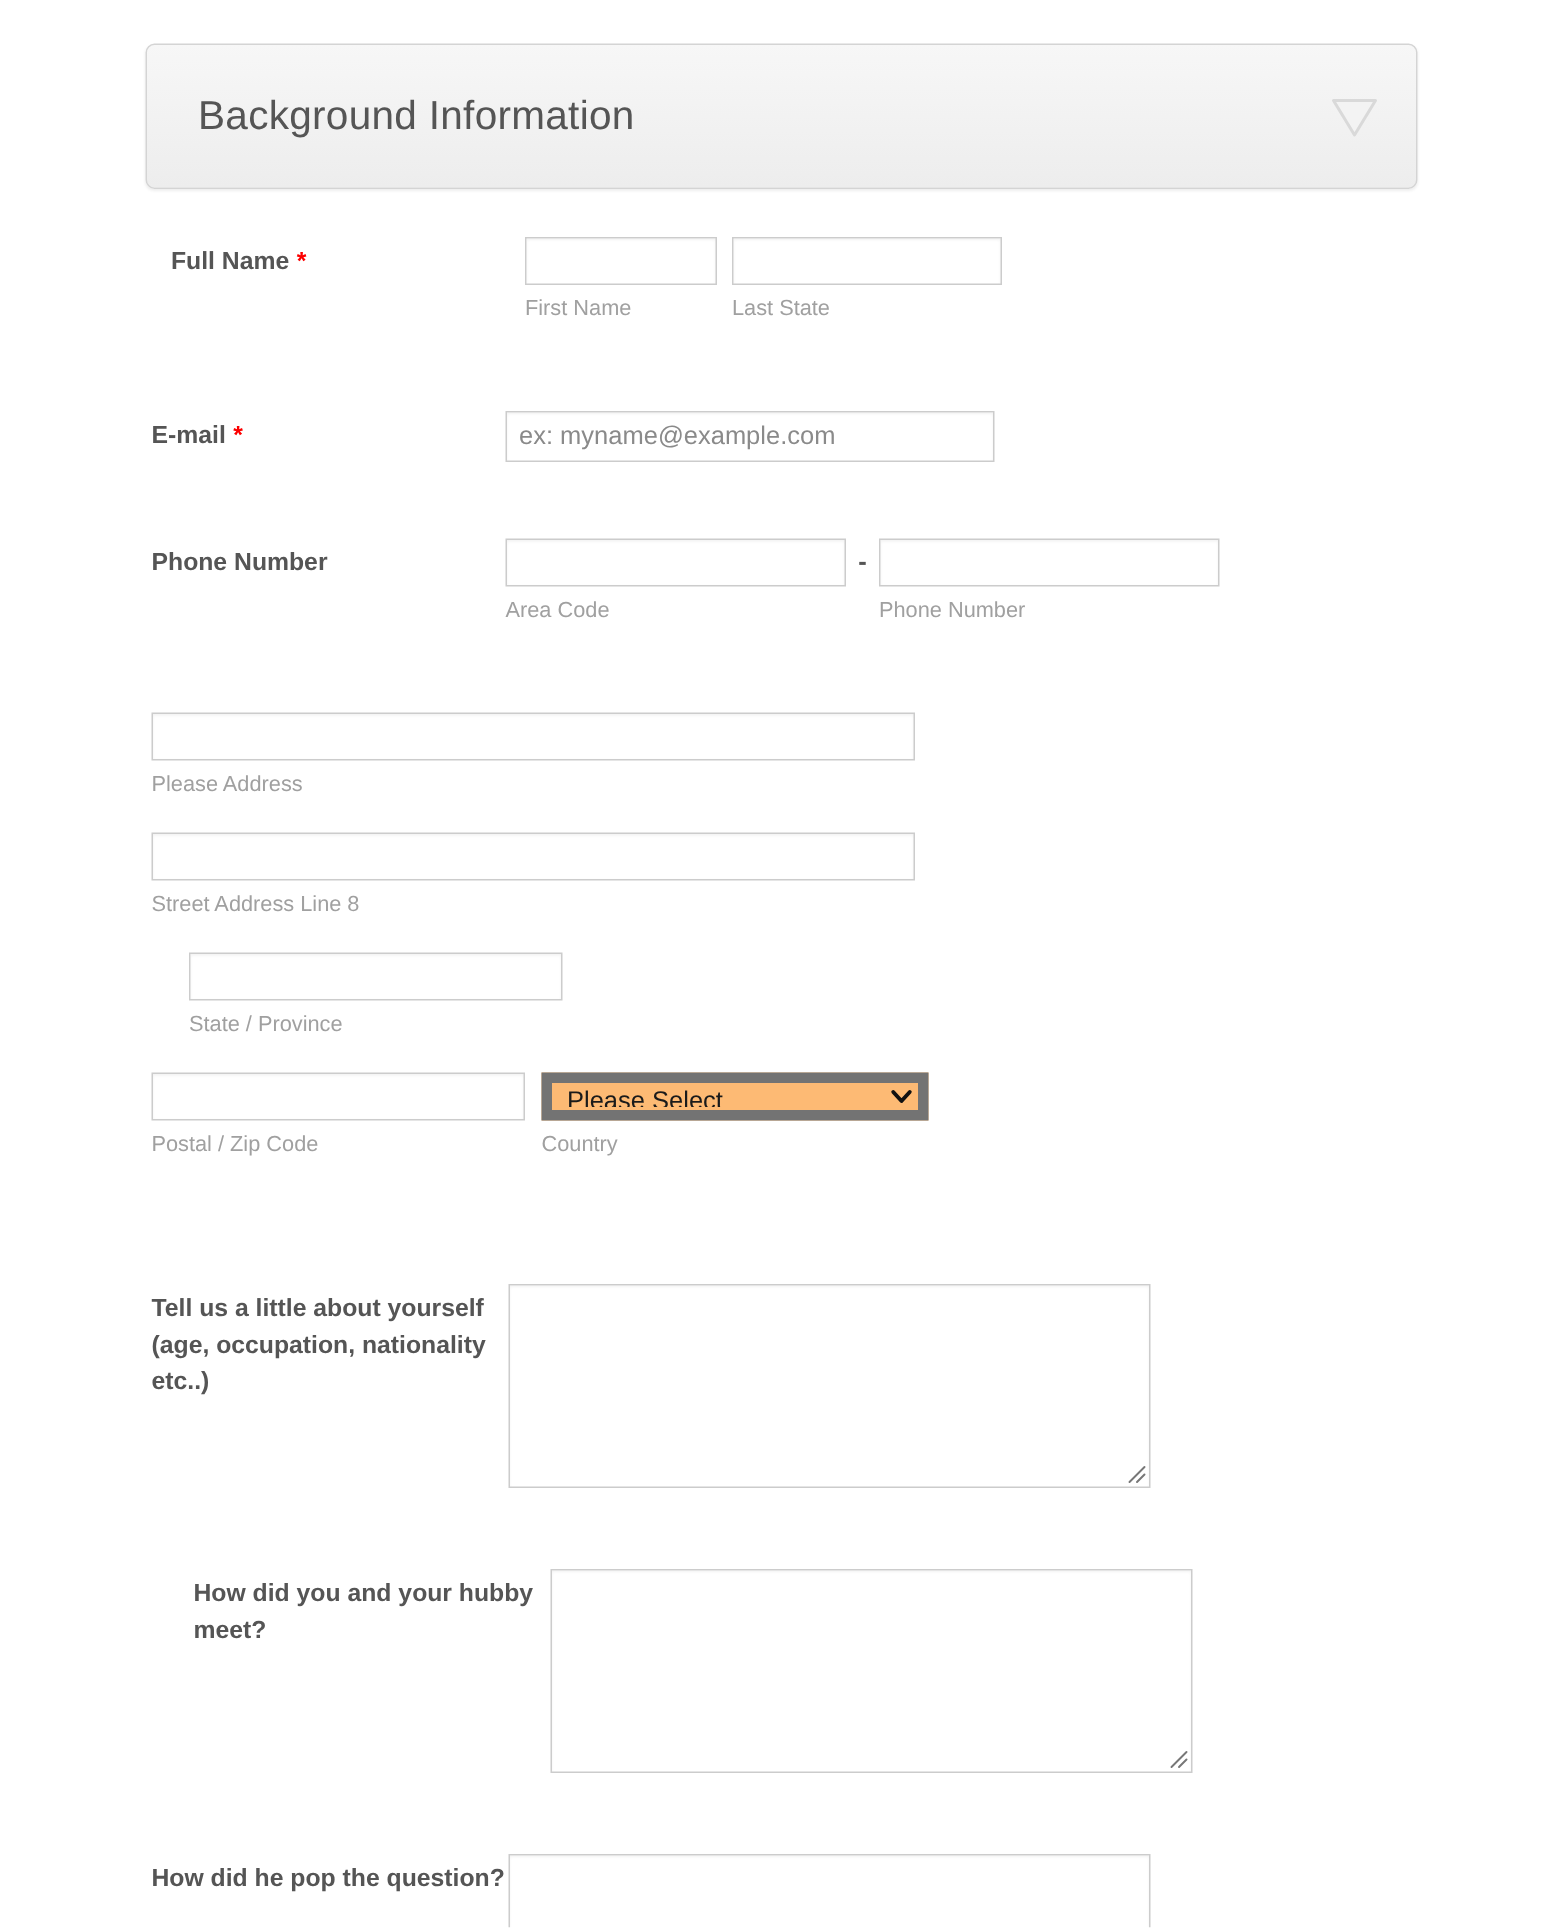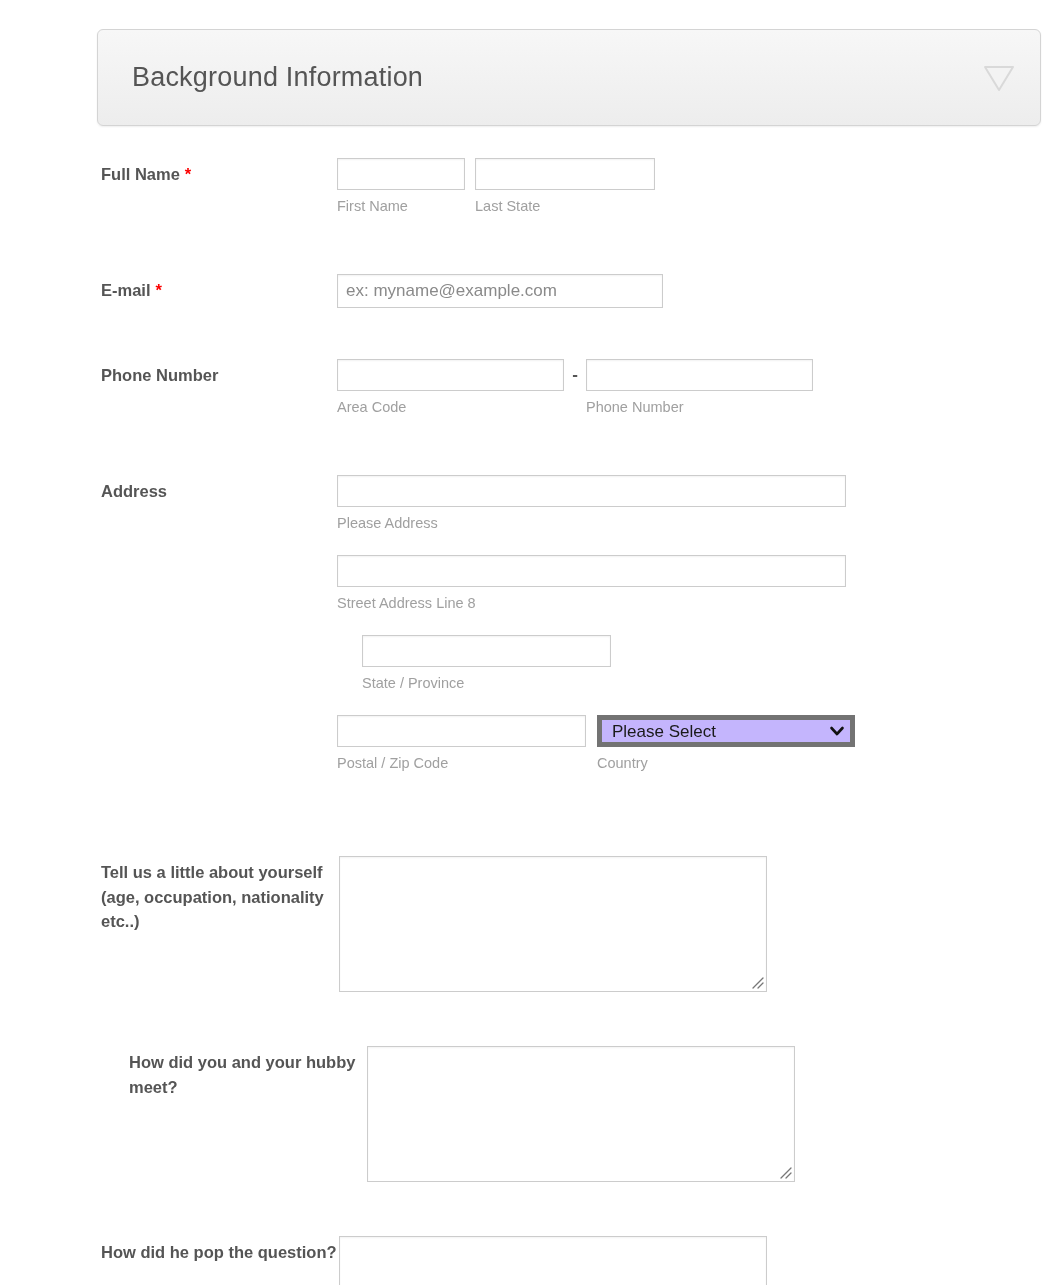--- a/index.html
+++ b/index.html
@@ -15,21 +15,21 @@
     min-height: 1285px;
     background: #fff;
     overflow: hidden;
   }
 
   
   .section-header {
     position: absolute;
     left: 97px;
     top: 29px;
-    width: 944px;
+    width: 848px;
     height: 97px;
     border: 1px solid #d4d4d4;
     border-radius: 6px;
     background: linear-gradient(to bottom, #f7f7f7 0%, #f2f2f2 50%, #ededed 100%);
     box-shadow: 0 1px 2px rgba(0,0,0,0.07);
     display: flex;
     align-items: center;
     padding: 0 22px 0 34px;
   }
   .section-title {
@@ -101,22 +101,22 @@
 
   
   .sel-wrap {
     position: relative;
     display: inline-block;
   }
   select.sel {
     -webkit-appearance: none;
     appearance: none;
     height: 32px;
-    border: 5px solid #737373;
-    background: #c4b5fd;
+    border: 7px solid #737373;
+    background: #fdba74;
     font-family: "Liberation Sans", sans-serif;
     font-size: 17px;
     color: #1a1a1a;
     padding: 2px 34px 2px 10px;
     outline: none;
     border-radius: 0;
   }
   .sel-arrow {
     position: absolute;
     right: 10px;
@@ -165,21 +165,21 @@
 
   <div class="section-header">
     <div class="section-title">Background Information</div>
     <div class="collapse-icon">
       <svg width="34" height="30" viewBox="0 0 34 30" aria-hidden="true">
         <polygon points="3,4 31,4 17,27" fill="#f3f3f3" stroke="#d9d9d9" stroke-width="2" stroke-linejoin="round"></polygon>
       </svg>
     </div>
   </div>
 
-  <div class="field" style="left:101px; top:158px; width:860px;">
+  <div class="field" style="left:114px; top:158px; width:860px;">
     <div class="field-label">
       <span>Full Name</span><span class="req">*</span>
     </div>
     <div class="field-body">
       <div class="row">
         <div class="col">
           <input class="inp" style="width: 128px;" type="text" placeholder="">
           <span class="sub">First Name</span>
         </div>
         <div class="col" style="margin-left:10px;">
@@ -212,23 +212,20 @@
         <div class="dash">-</div>
         <div class="col">
           <input class="inp" style="width: 227px;" type="text" placeholder="">
           <span class="sub">Phone Number</span>
         </div>
       </div>
     </div>
   </div>
 
   <div class="field" style="left:101px; top:475px; width:860px;">
-    <div class="field-label">
-      <span>Address</span>
-    </div>
     <div class="field-body">
 
       <div class="col">
         <input class="inp" style="width: 509px;" type="text" placeholder="">
         <span class="sub">Please Address</span>
       </div>
 
       <div class="col" style="margin-top:23px;">
         <input class="inp" style="width: 509px;" type="text" placeholder="">
         <span class="sub">Street Address Line 8</span>

